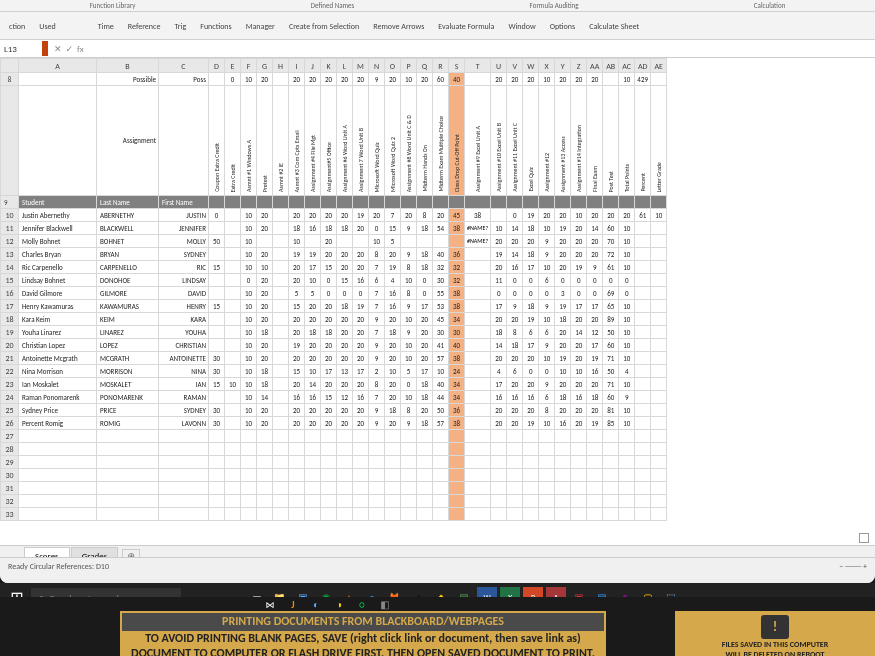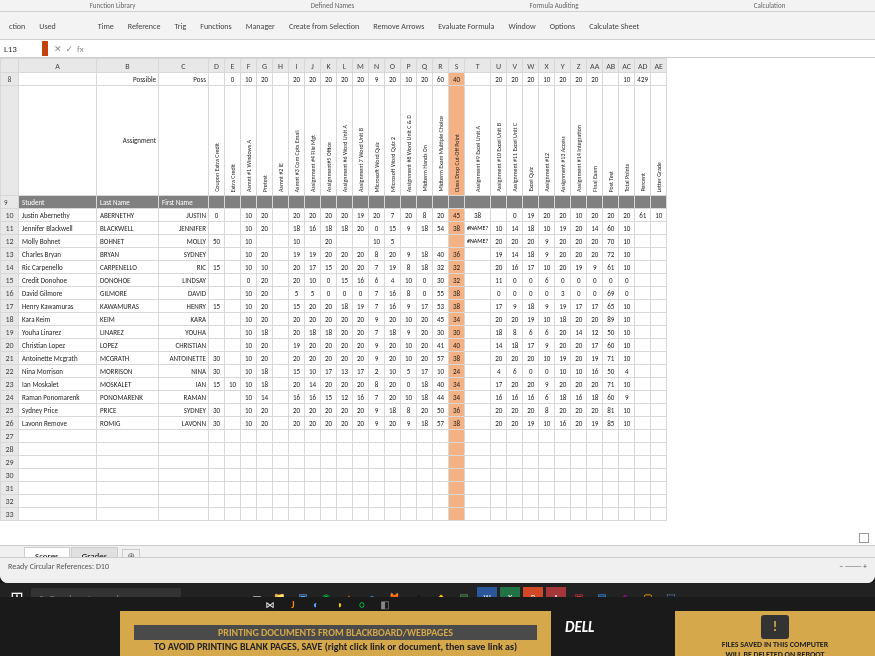--- a/index.html
+++ b/index.html
@@ -28,21 +28,21 @@
 .err{color:#000;font-size:6px}
 .tabs{position:absolute;bottom:18px;left:0;right:0;height:20px;background:#f0f0f0;display:flex;align-items:center;font-size:9px;border-top:1px solid #ccc;padding-left:24px}
 .tab{padding:2px 10px;border:1px solid #ccc;background:#fff;margin-right:1px}
 .tab.inactive{background:#e0e0e0}
 .tab-add{width:18px;height:14px;border:1px solid #ccc;display:flex;align-items:center;justify-content:center;color:#666;margin-left:3px}
 .status{position:absolute;bottom:0;left:0;right:0;height:26px;background:#f0f0f0;font-size:8px;color:#555;padding:3px 8px;border-top:1px solid #ccc;display:flex;justify-content:space-between}
 .taskbar{position:absolute;bottom:45px;left:0;width:875px;height:28px;background:#222;display:flex;align-items:center;padding:0 6px;gap:3px}
 .win-btn{width:22px;height:22px;display:flex;align-items:center;justify-content:center;color:#fff}
 .search-box{background:#333;color:#888;font-size:9px;padding:4px 8px;width:150px;border-radius:2px;display:flex;align-items:center;gap:6px}
 .tb-icon{width:20px;height:20px;display:flex;align-items:center;justify-content:center;font-size:10px}
-.sticker{position:absolute;bottom:0;left:120px;width:431px;height:45px;background:#d4a84b;font-size:10px;color:#222;text-align:center;padding:14px;font-weight:bold;line-height:1.3}
+.sticker{position:absolute;bottom:0;left:120px;width:486px;height:45px;background:#d4a84b;font-size:12px;color:#222;text-align:center;padding:2px;font-weight:bold;line-height:1.3}
 .sticker .t{background:#4a4a4a;color:#d4a84b;padding:1px}
 .sticker2{position:absolute;bottom:0;right:0;width:200px;height:45px;background:#d4a84b;font-size:8px;color:#222;text-align:center;padding:4px;font-weight:bold;line-height:1.3}
 .warn-tri{width:28px;height:24px;background:#333;color:#d4a84b;display:inline-flex;align-items:center;justify-content:center;font-size:14px;border-radius:3px}
 .dell{position:absolute;bottom:20px;left:565px;color:#fff;font-size:15px;font-style:italic;font-weight:bold}
 .scroll-ind{position:absolute;right:6px;bottom:22px;width:10px;height:10px;border:1px solid #999}
 </style>
 </head>
 <body>
 
 <div class="screen">
@@ -384,21 +384,21 @@
             <td class="">20</td>
             <td class="">19</td>
             <td class="">9</td>
             <td class="">61</td>
             <td class="">10</td>
             <td class=""></td>
             <td class=""></td>
           </tr>
           <tr>
             <td class="row-num">15</td>
-            <td class="wide">Credit Donohoe</td>
+            <td class="wide">Lindsay Bohnet</td>
             <td class="wide2">DONOHOE</td>
             <td class="wide3">LINDSAY</td>
             <td class=""></td>
             <td class=""></td>
             <td class="">0</td>
             <td class="">20</td>
             <td class=""></td>
             <td class="">20</td>
             <td class="">10</td>
             <td class="">0</td>
@@ -758,21 +758,21 @@
             <td class="">20</td>
             <td class="">20</td>
             <td class="">20</td>
             <td class="">81</td>
             <td class="">10</td>
             <td class=""></td>
             <td class=""></td>
           </tr>
           <tr>
             <td class="row-num">26</td>
-            <td class="wide">Lavonn Remove</td>
+            <td class="wide">Percent Romig</td>
             <td class="wide2">ROMIG</td>
             <td class="wide3">LAVONN</td>
             <td class="">30</td>
             <td class=""></td>
             <td class="">10</td>
             <td class="">20</td>
             <td class=""></td>
             <td class="">20</td>
             <td class="">20</td>
             <td class="">20</td>

